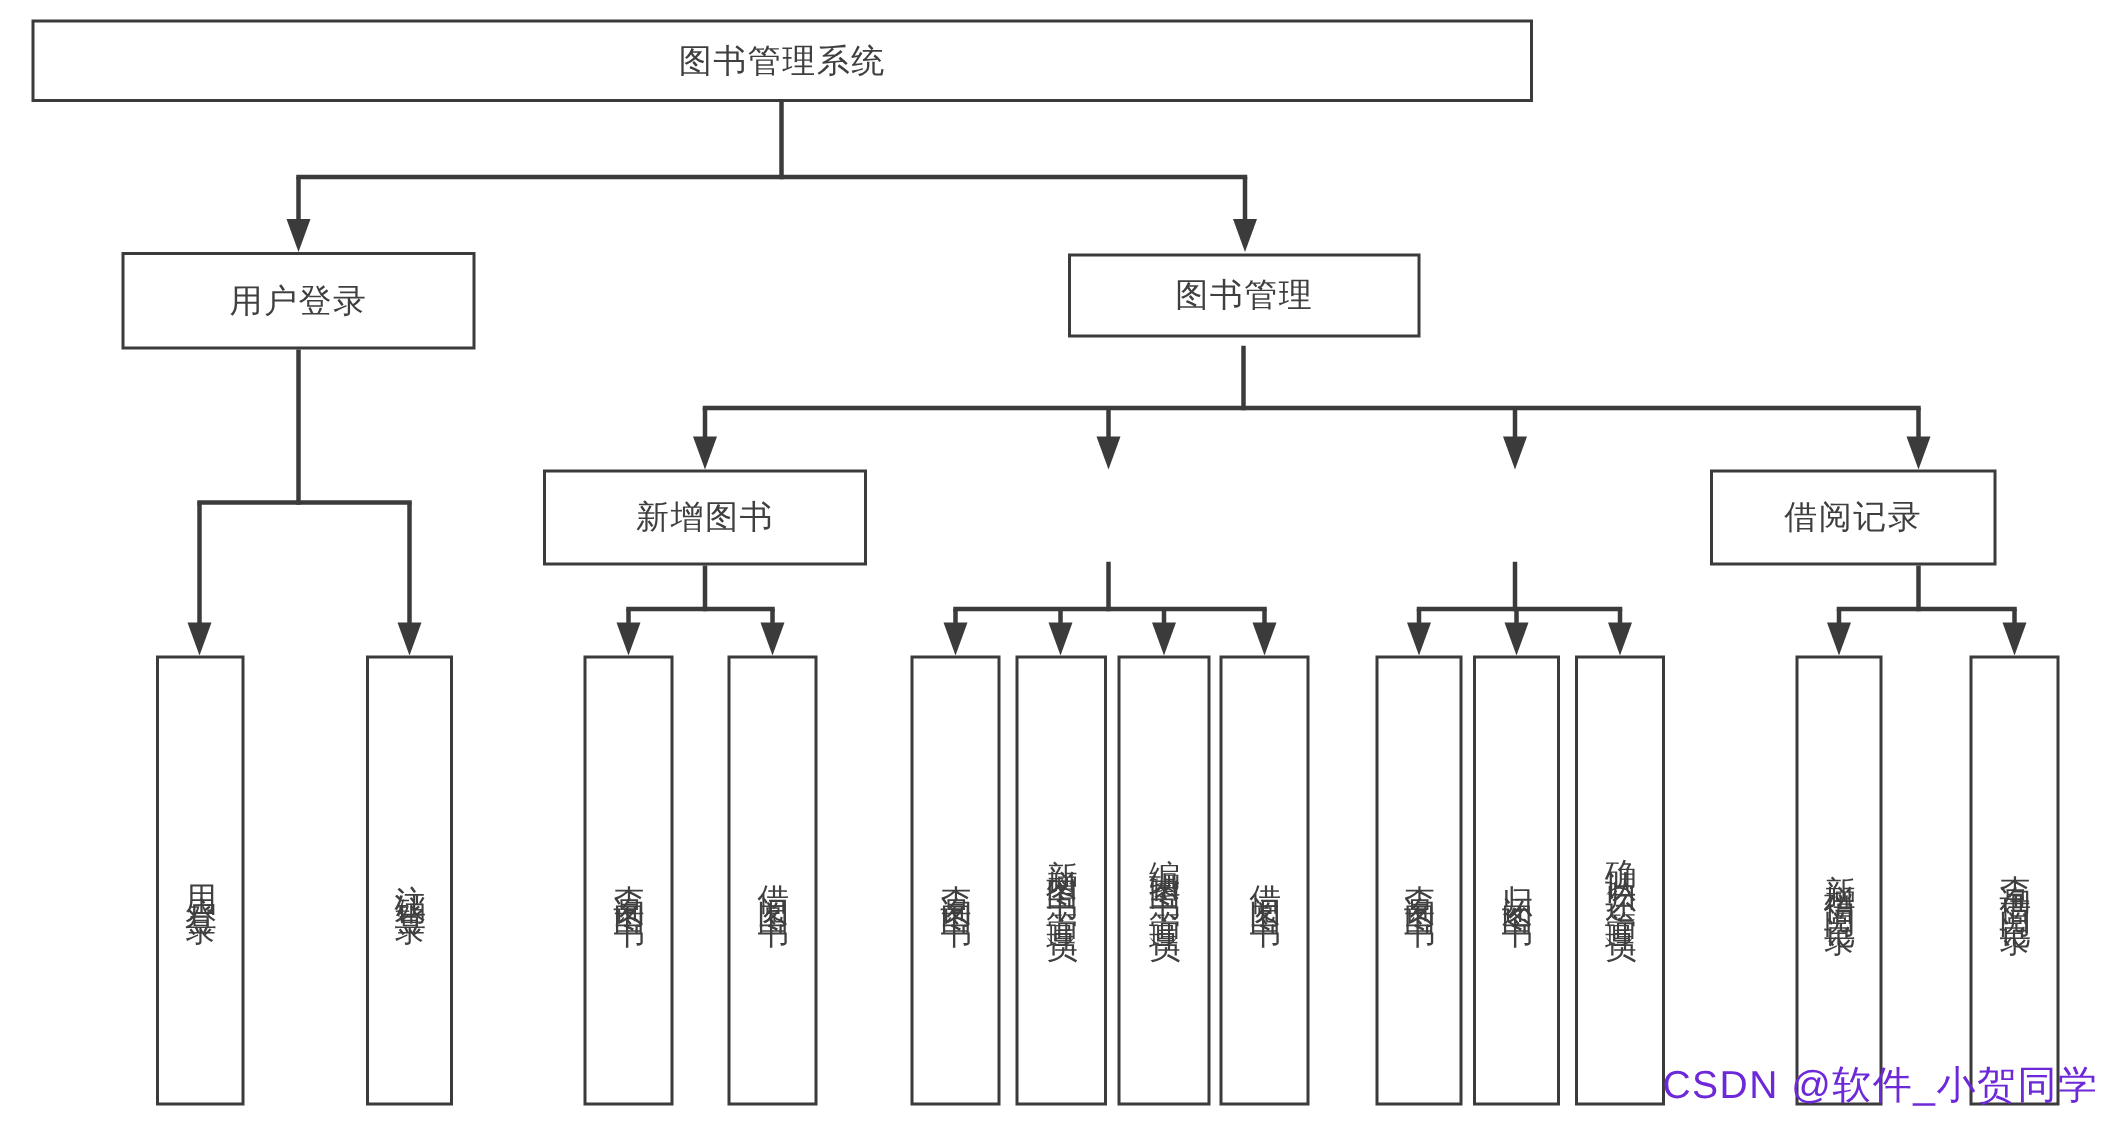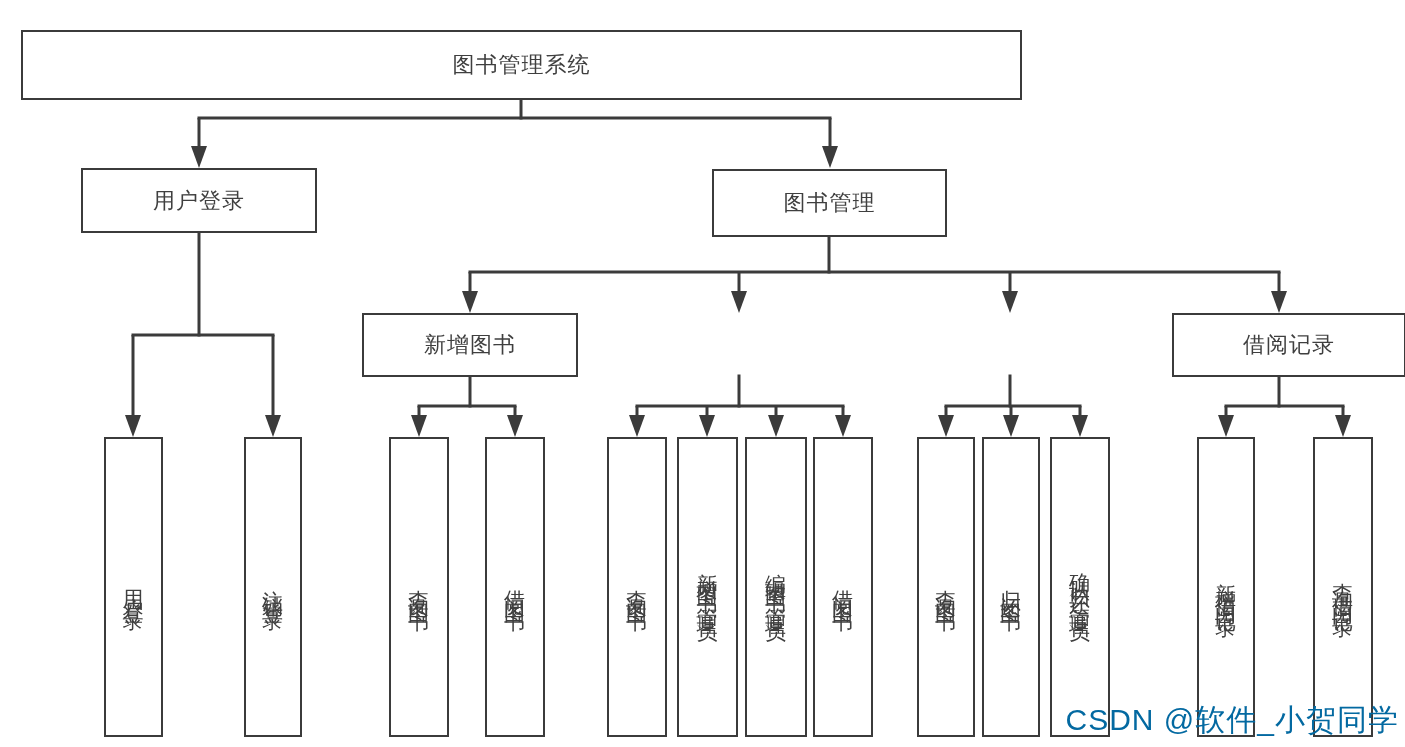--- a/index.html
+++ b/index.html
@@ -27,22 +27,22 @@
     top:437px;height:300px;
     writing-mode:vertical-rl;
     font-size:21px;
     letter-spacing:7px;
     line-height:1.0;
   }
   .node .lbl{white-space:nowrap;}
   .watermark{
     position:absolute;
     right:6px;bottom:6px;
-    font-size:30px;
-    color:#0369a1;
+    font-size:26px;
+    color:#6d28d9;
     z-index:3;
     letter-spacing:1px;
   }
 </style>
 </head>
 <body>
 
 <div class="canvas">
 
   <svg class="edges" width="1405" height="747" viewBox="0 0 1405 747">
@@ -99,35 +99,35 @@
       <polygon points="768,415 784,415 776,437"></polygon>
       <polygon points="835,415 851,415 843,437"></polygon>
       <polygon points="938,415 954,415 946,437"></polygon>
       <polygon points="1003,415 1019,415 1011,437"></polygon>
       <polygon points="1072,415 1088,415 1080,437"></polygon>
       <polygon points="1218,415 1234,415 1226,437"></polygon>
       <polygon points="1335,415 1351,415 1343,437"></polygon>
     </g>
   </svg>
 
-  <div class="node h" style="left:21px;top:30px;width:1001px;height:70px">
+  <div class="node h" style="left:21px;top:13px;width:1001px;height:55px">
     <span class="lbl">图书管理系统</span>
   </div>
 
   <div class="node h" style="left:81px;top:168px;width:236px;height:65px">
     <span class="lbl">用户登录</span>
   </div>
-  <div class="node h" style="left:712px;top:169px;width:235px;height:68px">
+  <div class="node h" style="left:712px;top:169px;width:235px;height:56px">
     <span class="lbl">图书管理</span>
   </div>
 
   <div class="node h" style="left:362px;top:313px;width:216px;height:64px">
     <span class="lbl">新增图书</span>
   </div>
-  <div class="node h" style="left:1172px;top:313px;width:234px;height:64px">
+  <div class="node h" style="left:1140px;top:313px;width:191px;height:64px">
     <span class="lbl">借阅记录</span>
   </div>
 
   <div class="node v" style="left:104px;width:59px">
     <span class="lbl">用户登录</span>
   </div>
   <div class="node v" style="left:244px;width:58px">
     <span class="lbl">注销登录</span>
   </div>
 

